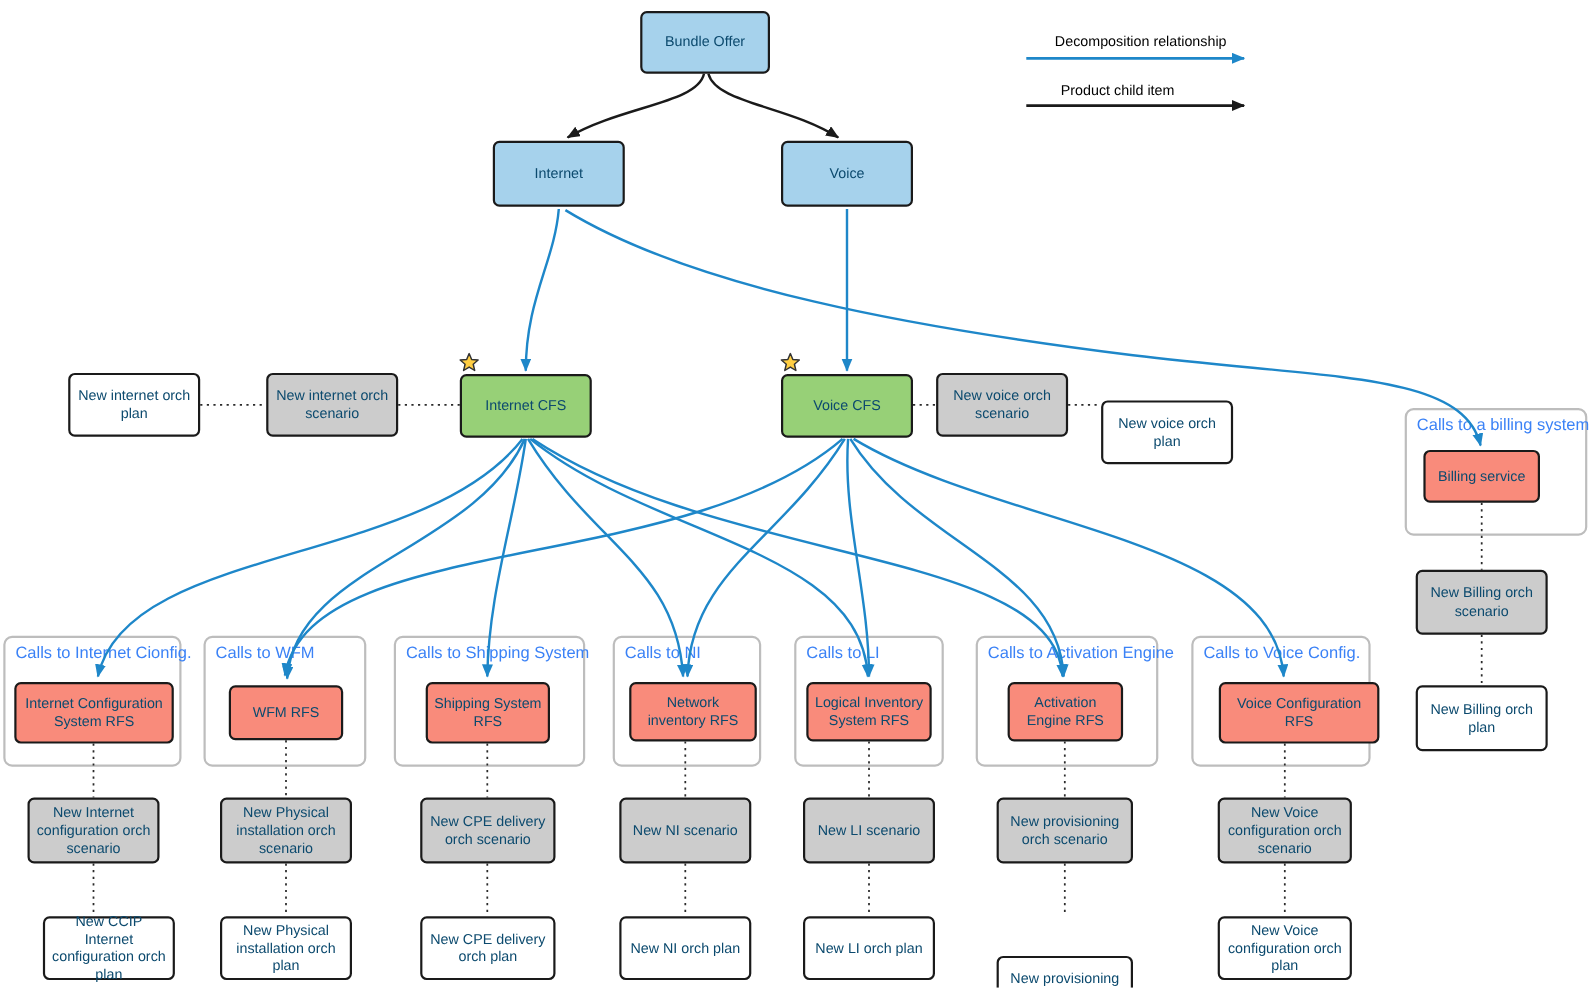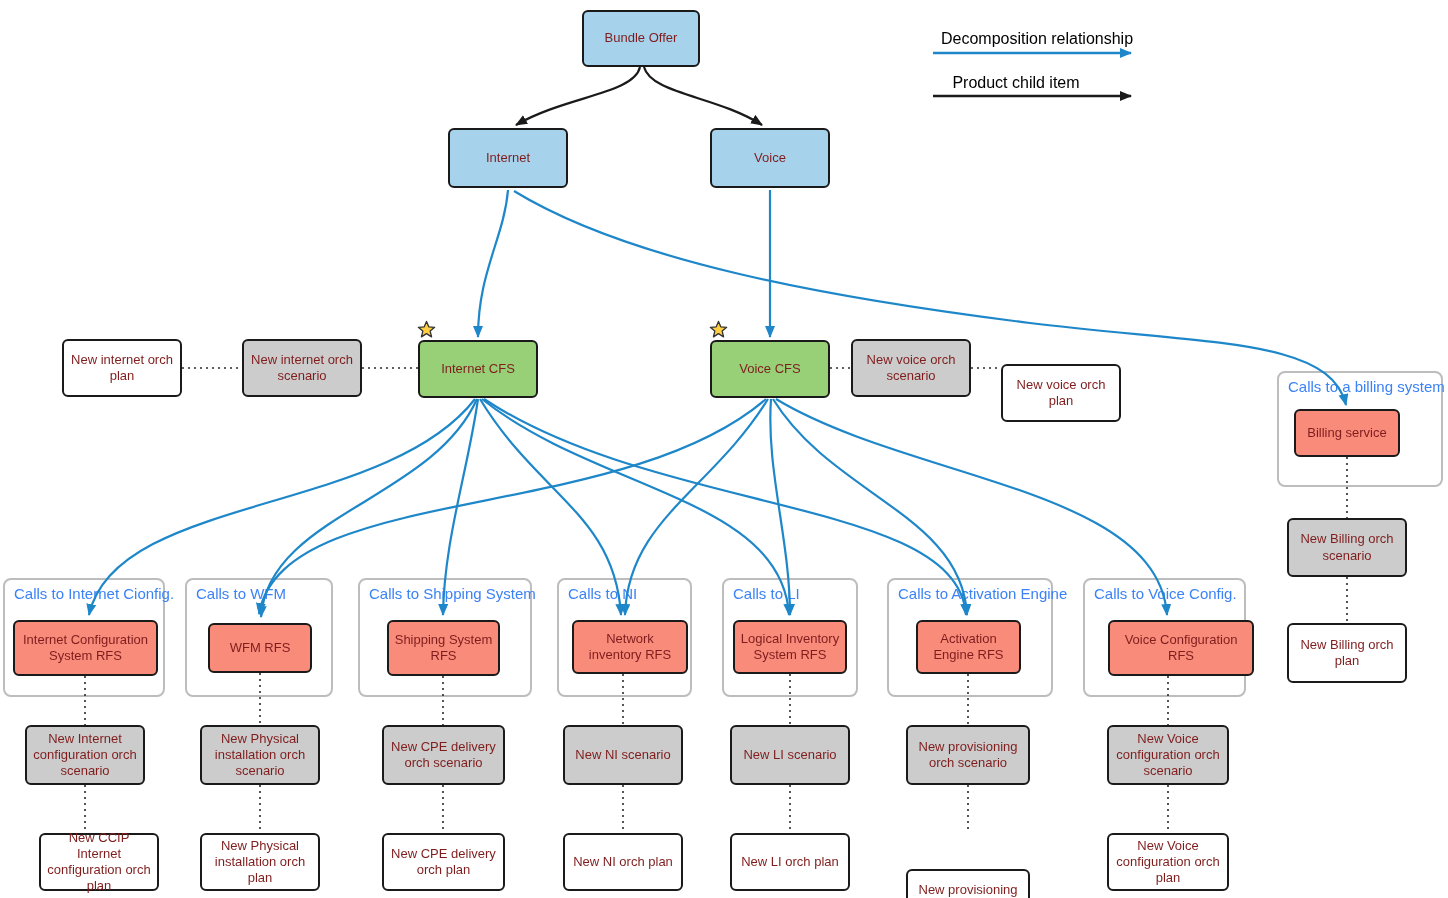--- a/index.html
+++ b/index.html
@@ -2,28 +2,28 @@
 <html><head>
 <meta charset="utf-8">
 <style>
   html,body{margin:0;padding:0;background:#fff;}
   body{font-family:"Liberation Sans", sans-serif;}
   .stage{position:relative;width:1448px;height:898px;background:#fff;overflow:hidden;}
   .frame{position:absolute;border:2px solid #bdbdbd;border-radius:8px;box-sizing:border-box;background:#fff;z-index:1;}
   .frame-label{position:absolute;top:5px;left:9px;color:#3b82f6;font-size:15px;white-space:nowrap;z-index:1;}
   .box{position:absolute;border:2px solid #1a1a1a;border-radius:6px;box-sizing:border-box;
        display:flex;align-items:center;justify-content:center;text-align:center;
-       font-size:13px;color:#7f1d1d;line-height:1.25;padding:12px 5px;z-index:2;}
+       font-size:13px;color:#0c4a6e;line-height:1.25;padding:12px 5px;z-index:2;}
   .blue{background:#A6D2EC;}
   .green{background:#97D077;}
   .red{background:#F98B7B;}
   .gray{background:#CCCCCC;}
   .white{background:#FFFFFF;}
   .edges{position:absolute;left:0;top:0;z-index:3;pointer-events:none;}
-  .legend-label{position:absolute;font-size:16px;color:#000;white-space:nowrap;z-index:2;transform:translateX(-50%);}
+  .legend-label{position:absolute;font-size:13px;color:#000;white-space:nowrap;z-index:2;transform:translateX(-50%);}
   .star{position:absolute;z-index:4;}
 </style>
 </head>
 <body>
 
 <div class="stage">
 
   <div class="frame" style="left:3px;top:578px;width:162px;height:119px;">
     <div class="frame-label">Calls to Internet  Cionfig.</div>
   </div>

